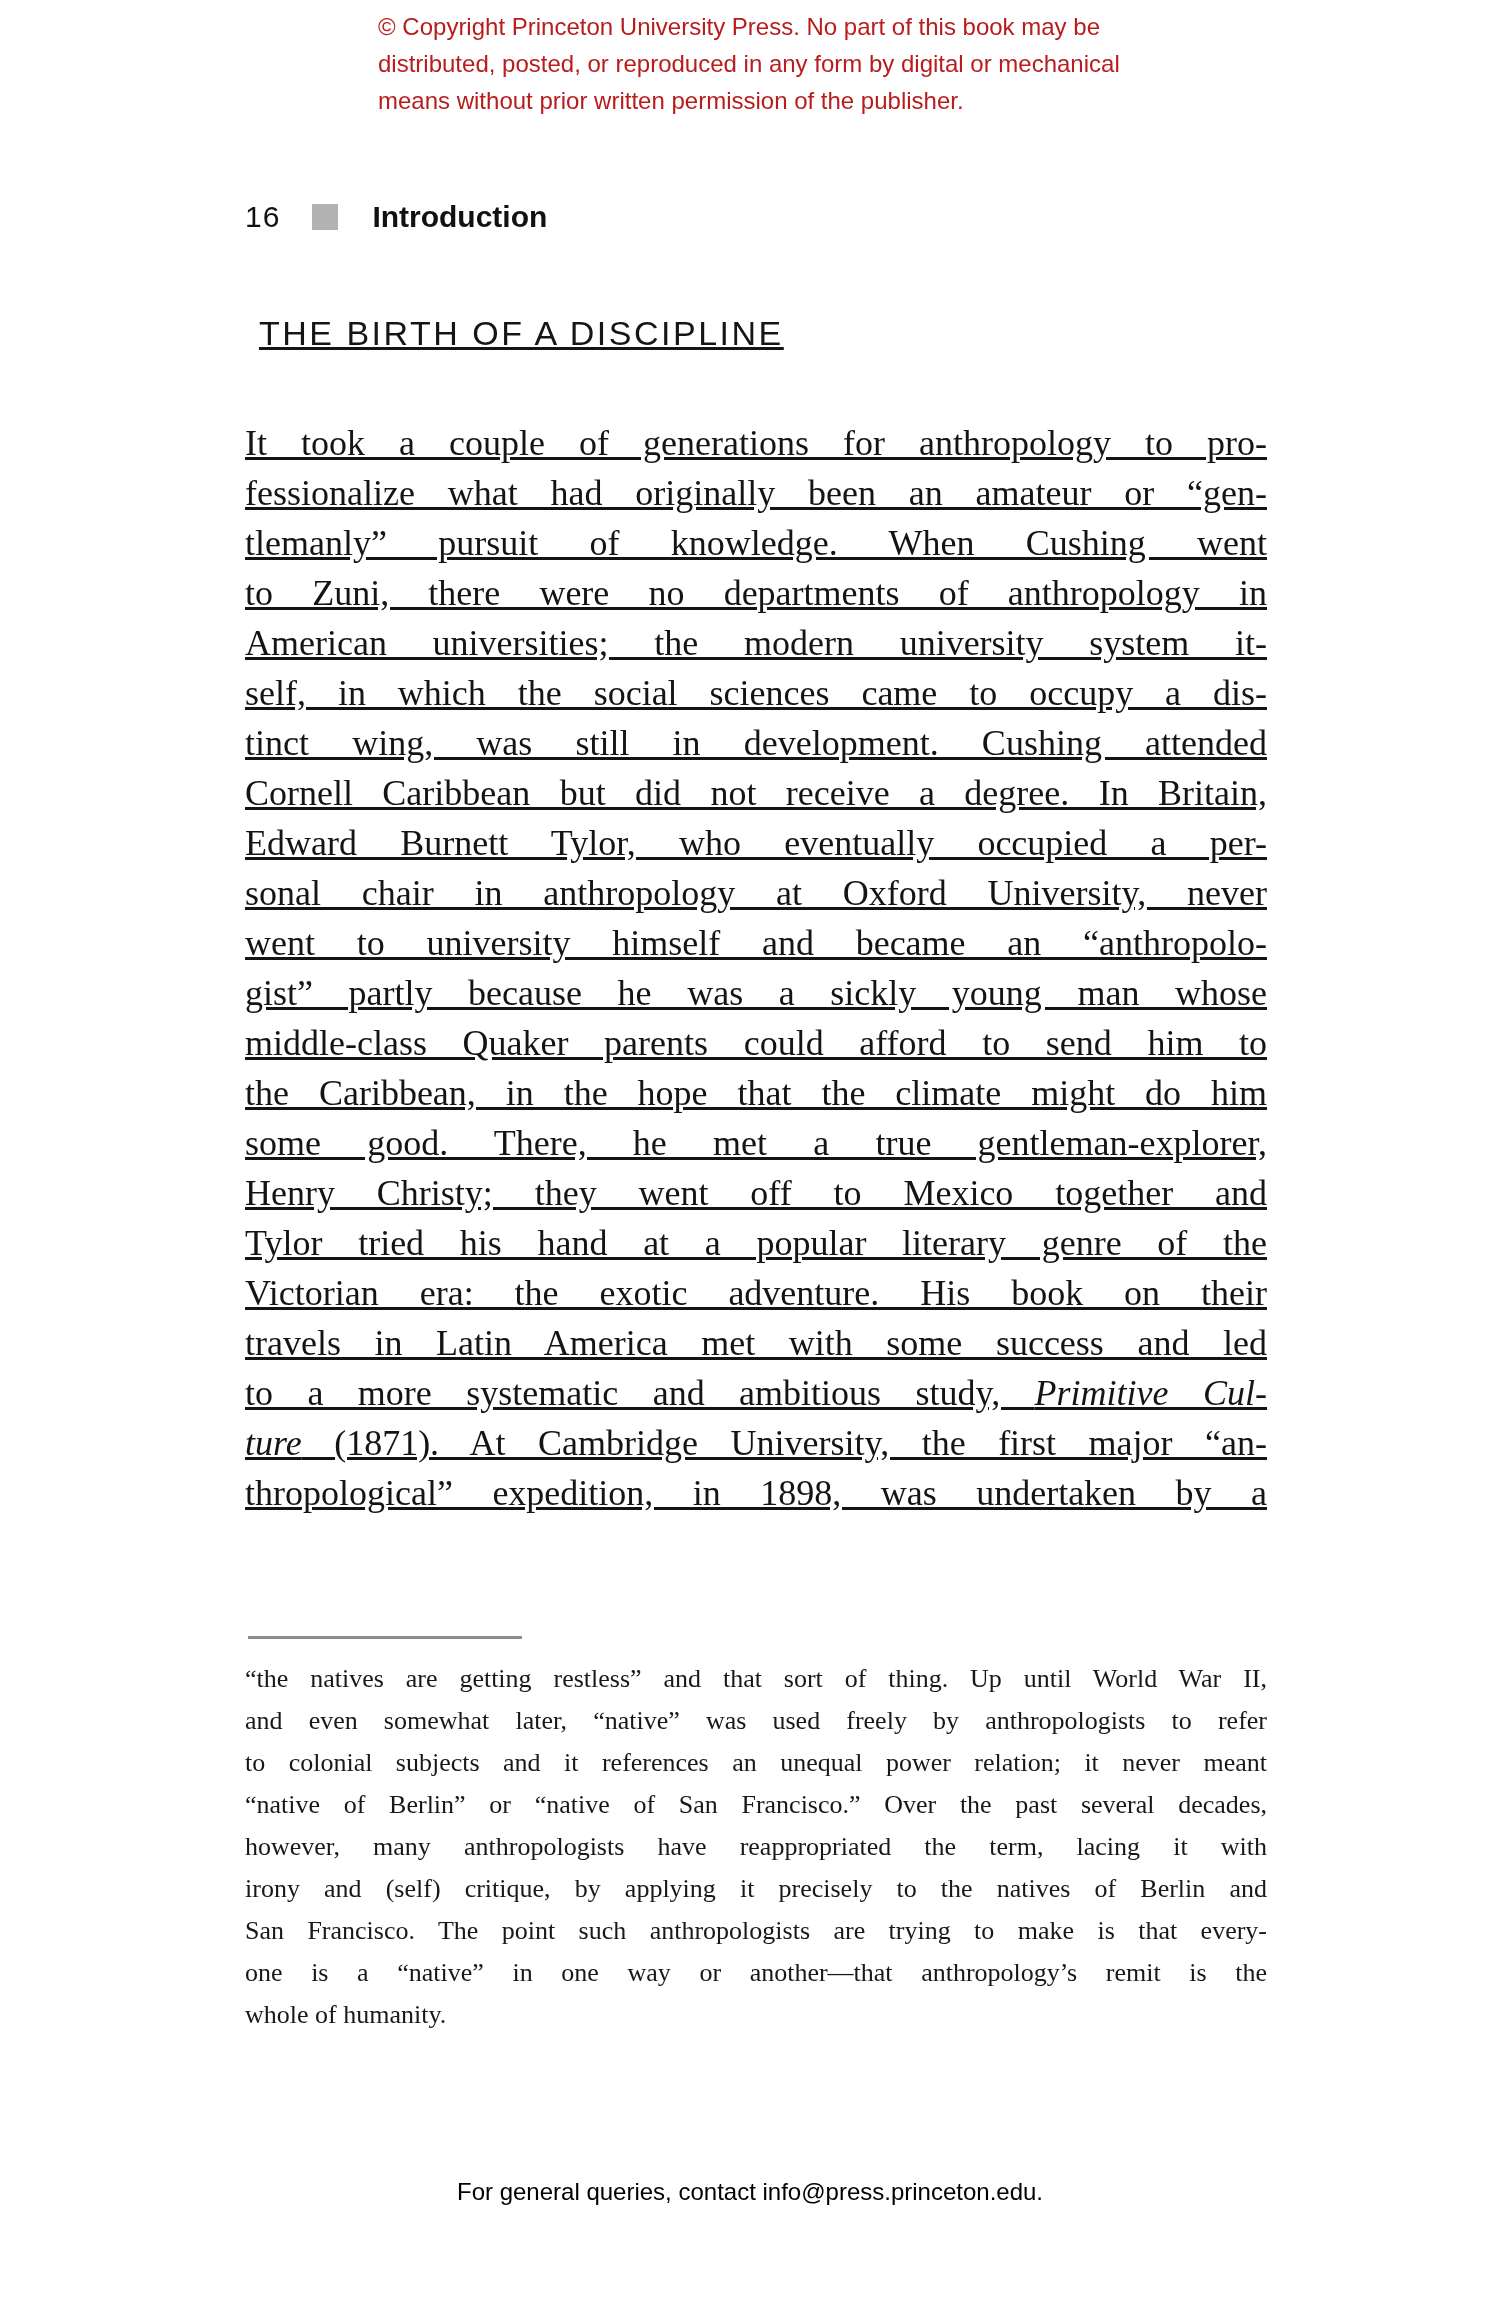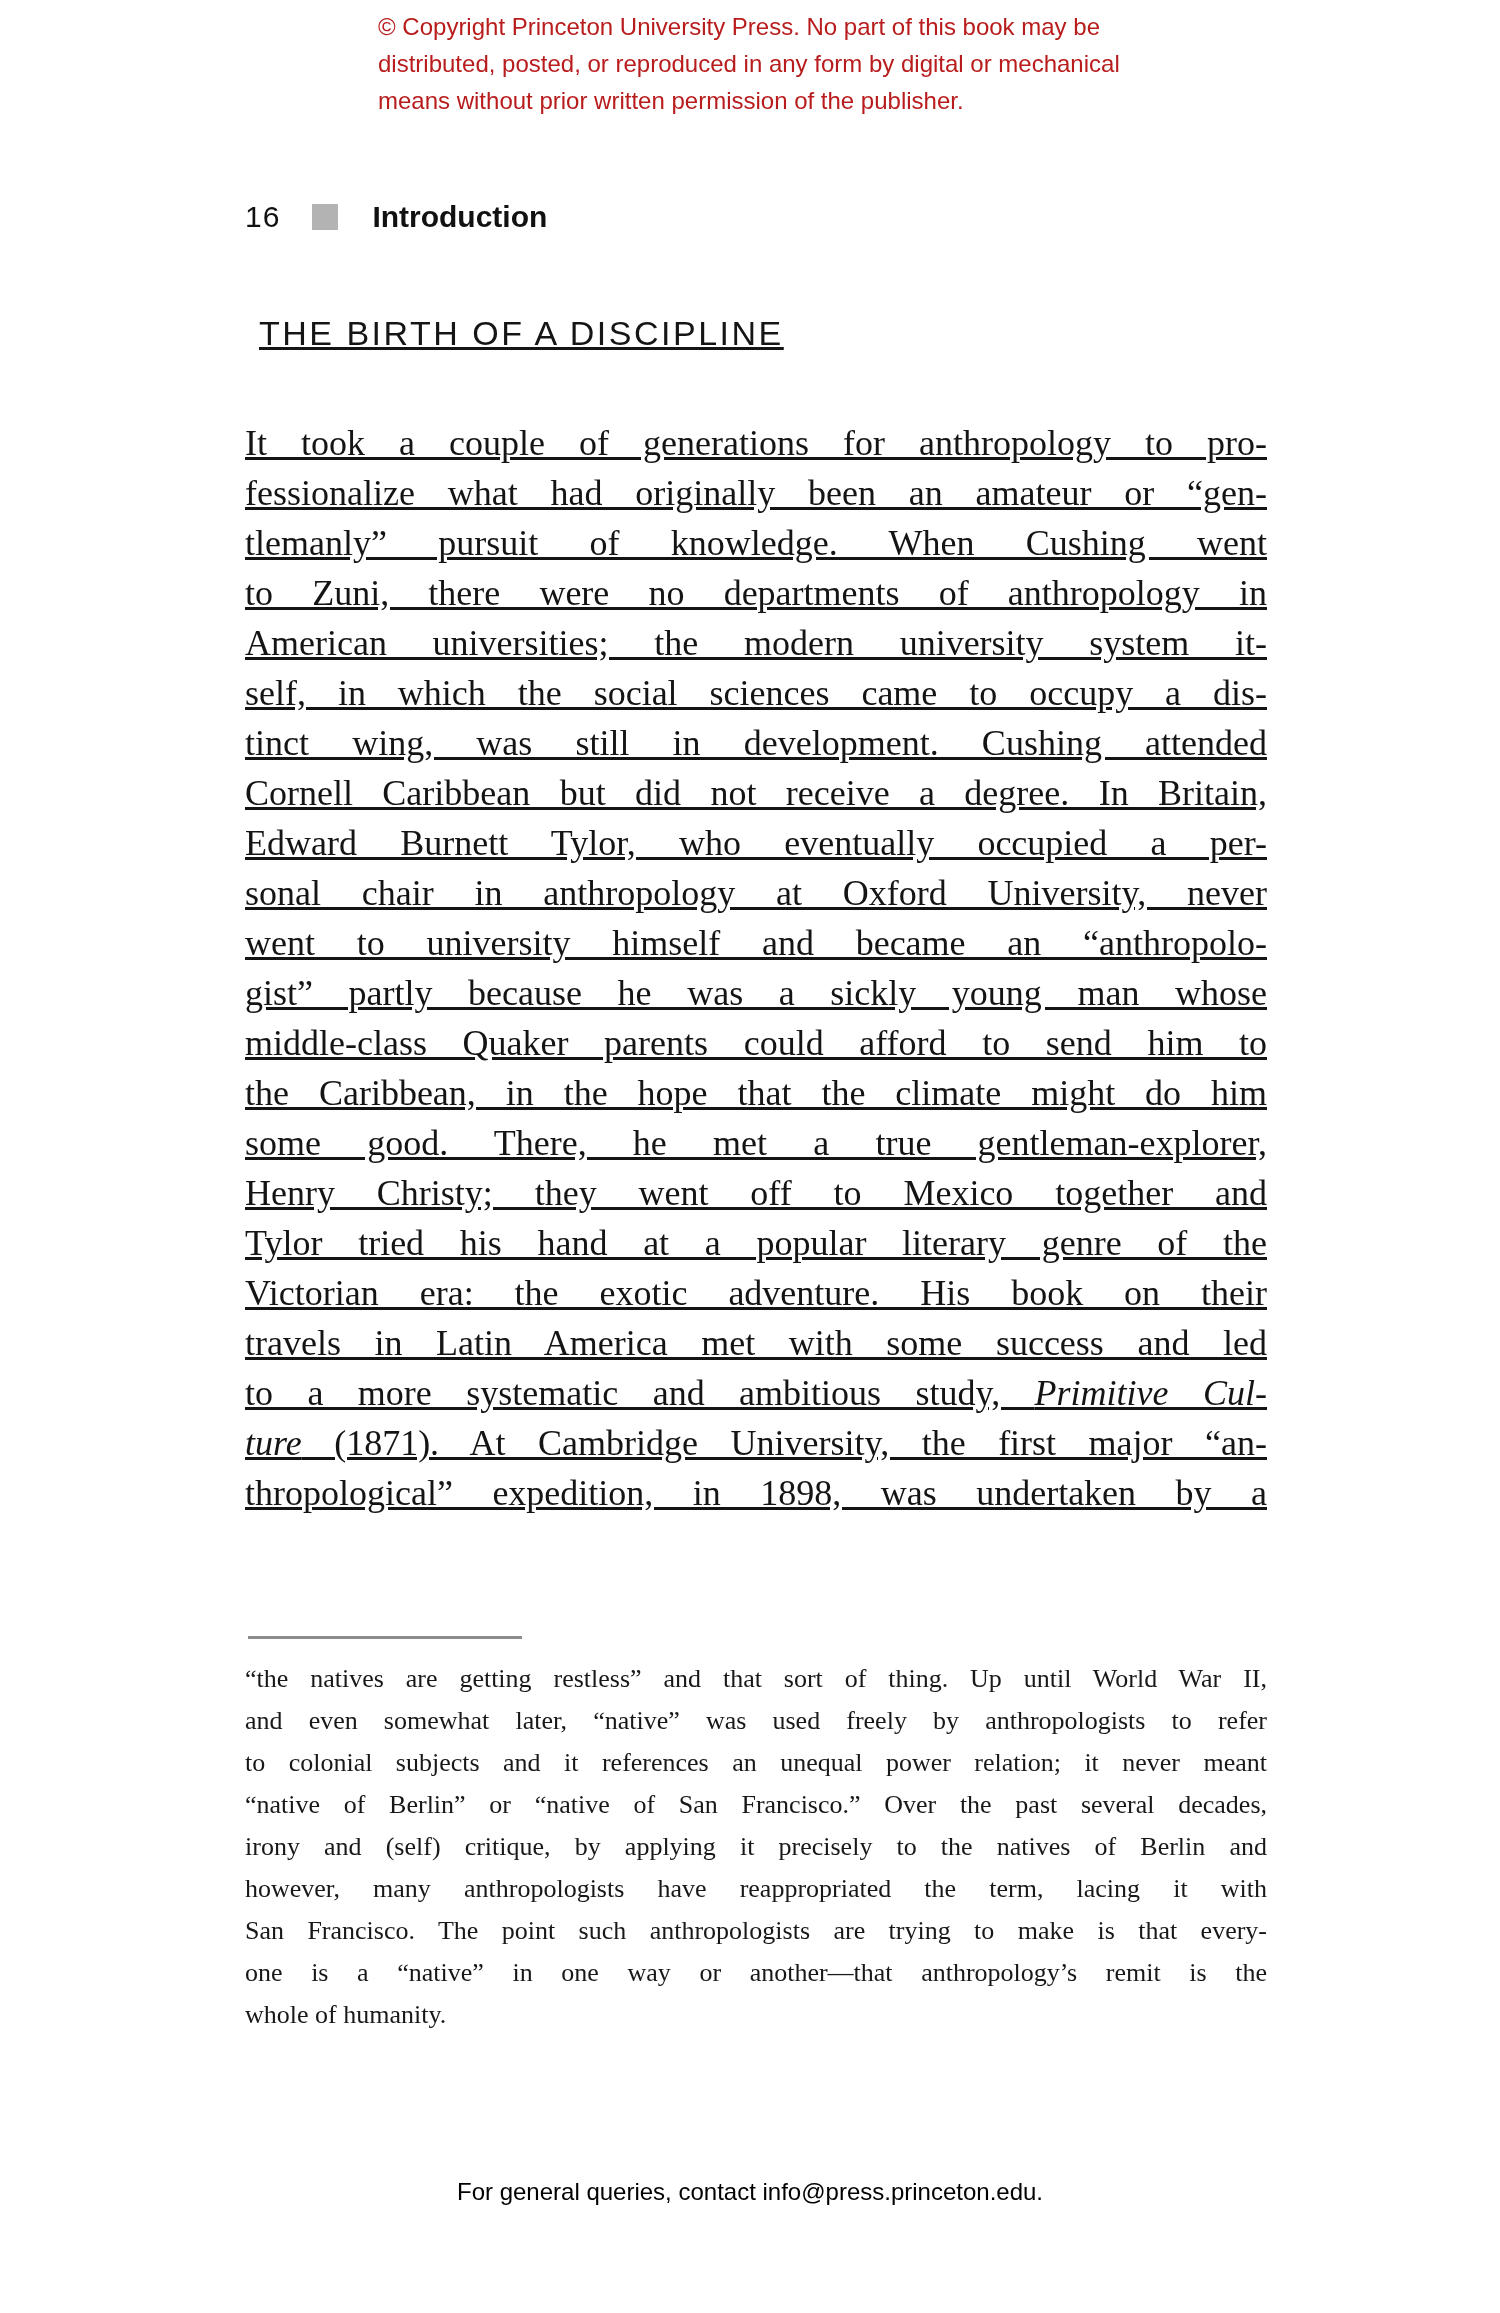--- a/index.html
+++ b/index.html
@@ -123,22 +123,22 @@
     <div class="bl">thropological” expedition, in 1898, was undertaken by a</div>
   </div>
 
   <div class="fnrule"></div>
 
   <div class="footnote">
     <div class="fl">“the natives are getting restless” and that sort of thing. Up until World War II,</div>
     <div class="fl">and even somewhat later, “native” was used freely by anthropologists to refer</div>
     <div class="fl">to colonial subjects and it references an unequal power relation; it never meant</div>
     <div class="fl">“native of Berlin” or “native of San Francisco.” Over the past several decades,</div>
+    <div class="fl">however, many anthropologists have reappropriated the term, lacing it with</div>
     <div class="fl">irony and (self) critique, by applying it precisely to the natives of Berlin and</div>
-    <div class="fl">however, many anthropologists have reappropriated the term, lacing it with</div>
     <div class="fl">San Francisco. The point such anthropologists are trying to make is that every-</div>
     <div class="fl">one is a “native” in one way or another—that anthropology’s remit is the</div>
     <div class="fl last">whole of humanity.</div>
   </div>
 
   <div class="footer">For general queries, contact info@press.princeton.edu.</div>
 
 </div>
 
 </body></html>

